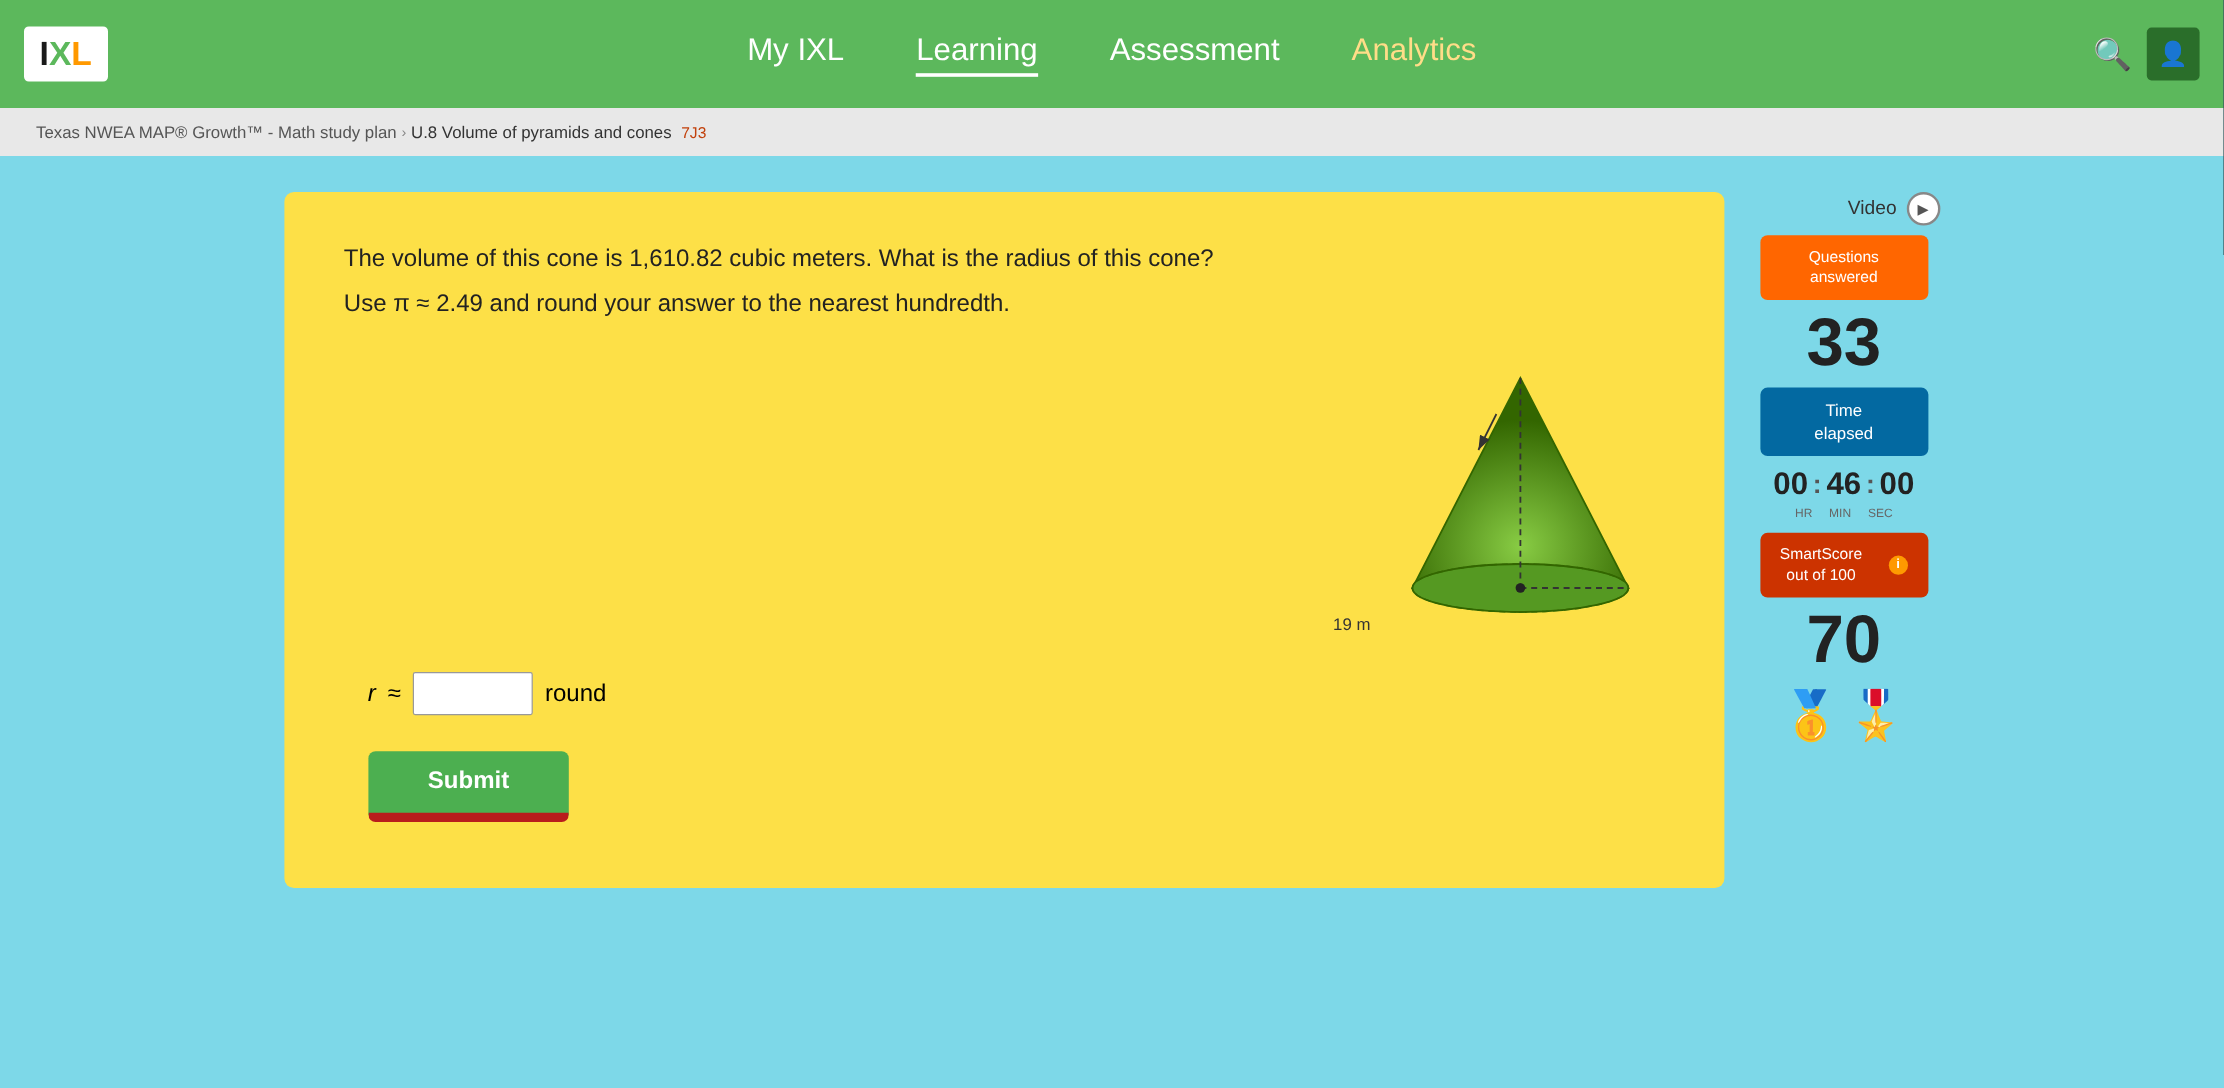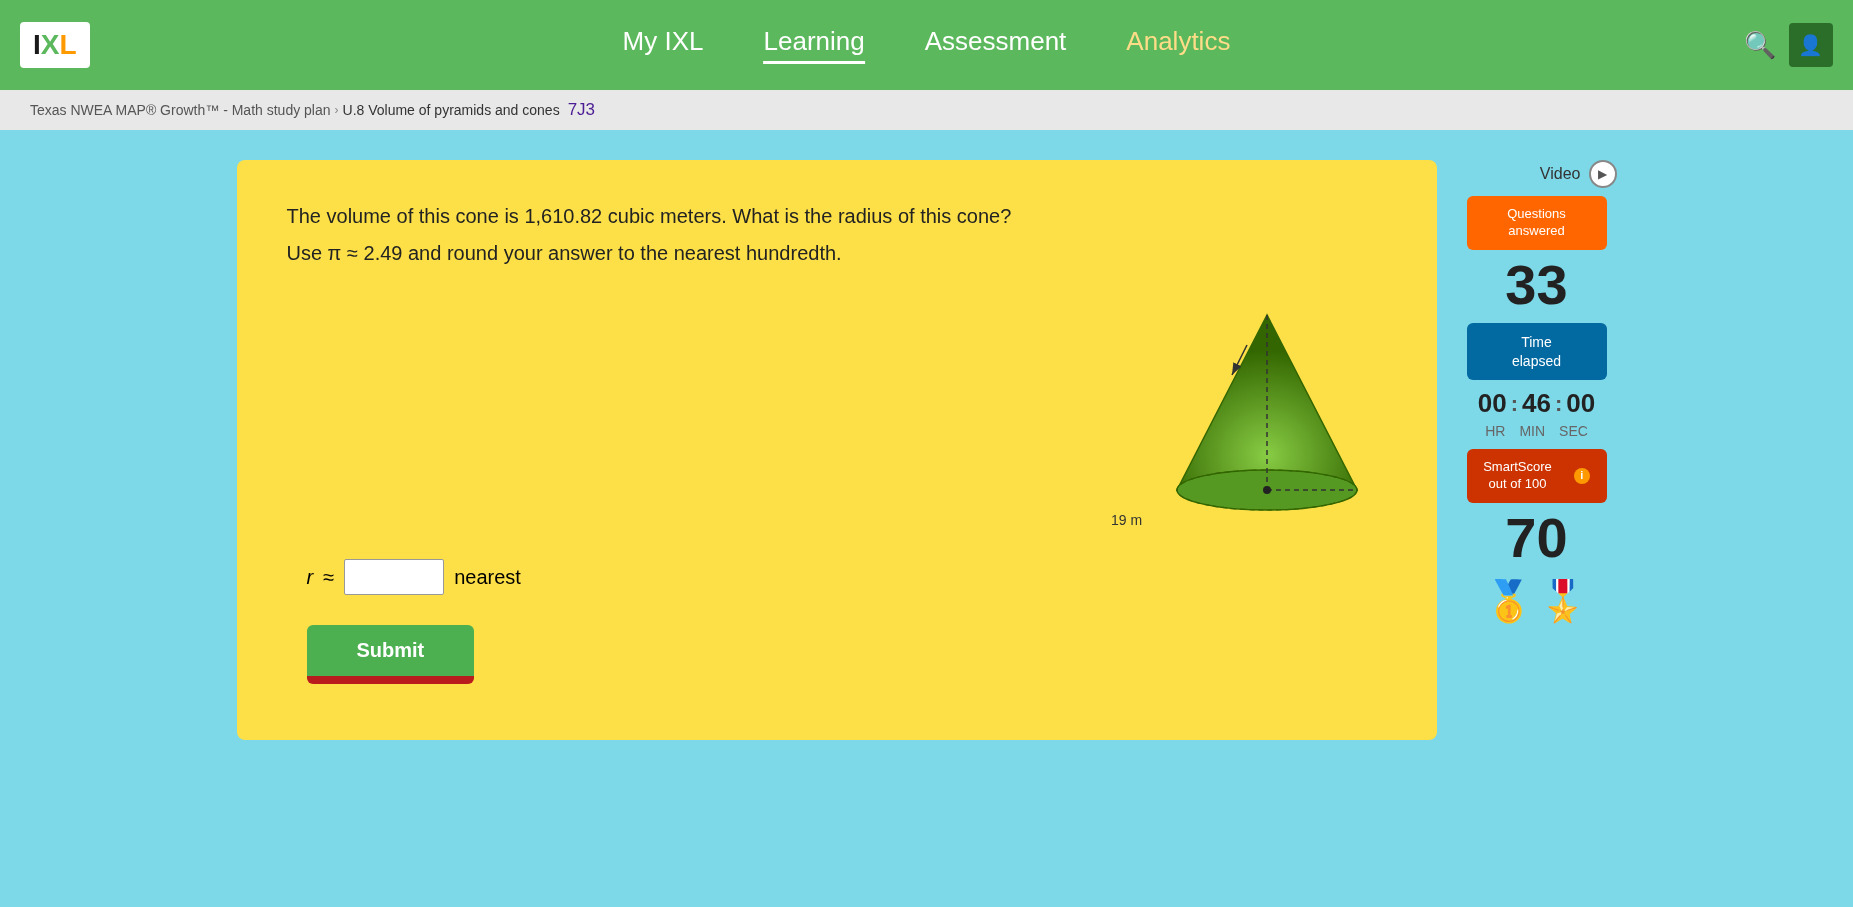--- a/index.html
+++ b/index.html
@@ -84,21 +84,21 @@
       font-size: 14px;
       color: #555;
       display: flex;
       align-items: center;
       gap: 4px;
       height: 40px;
     }
     .breadcrumb-bar a { color: #555; text-decoration: none; }
     .breadcrumb-bar .sep { color: #888; font-size: 12px; }
     .breadcrumb-bar .current { color: #333; font-weight: 500; }
-    .breadcrumb-bar .code { color: #4c1d95; font-size: 17px; margin-left: 4px; }
+    .breadcrumb-bar .code { color: #c2410c; font-size: 13px; margin-left: 4px; }
 
     
     .main-area {
       background: #7dd8e8;
       height: calc(907px - 90px - 40px);
       display: flex;
       align-items: flex-start;
       justify-content: center;
       padding: 30px 20px;
       gap: 20px;
@@ -251,21 +251,21 @@
       justify-content: center;
     }
     .timer-num {
       font-size: 26px;
       font-weight: 700;
       color: #222;
     }
     .timer-labels {
       display: flex;
       gap: 14px;
-      font-size: 14px;
+      font-size: 10px;
       color: #666;
       justify-content: center;
       margin-bottom: 10px;
     }
 
     .smart-score-box {
       background: #cc3300;
       color: #fff;
       border-radius: 6px;
       padding: 10px 16px;
@@ -392,21 +392,21 @@
           </defs>
         </svg>
       </div>
     </div>
 
     
     <div class="answer-row">
       <span class="r-label">r</span>
       <span class="approx-sign">≈</span>
       <input type="text" class="answer-input" value="" placeholder="" style="">
-      <span class="meters-label">nearest</span>
+      <span class="meters-label">round</span>
     </div>
 
     
     <button class="submit-btn">Submit</button>
 
   </div>
 
   <div class="right-sidebar">
 
     <div class="video-row">

